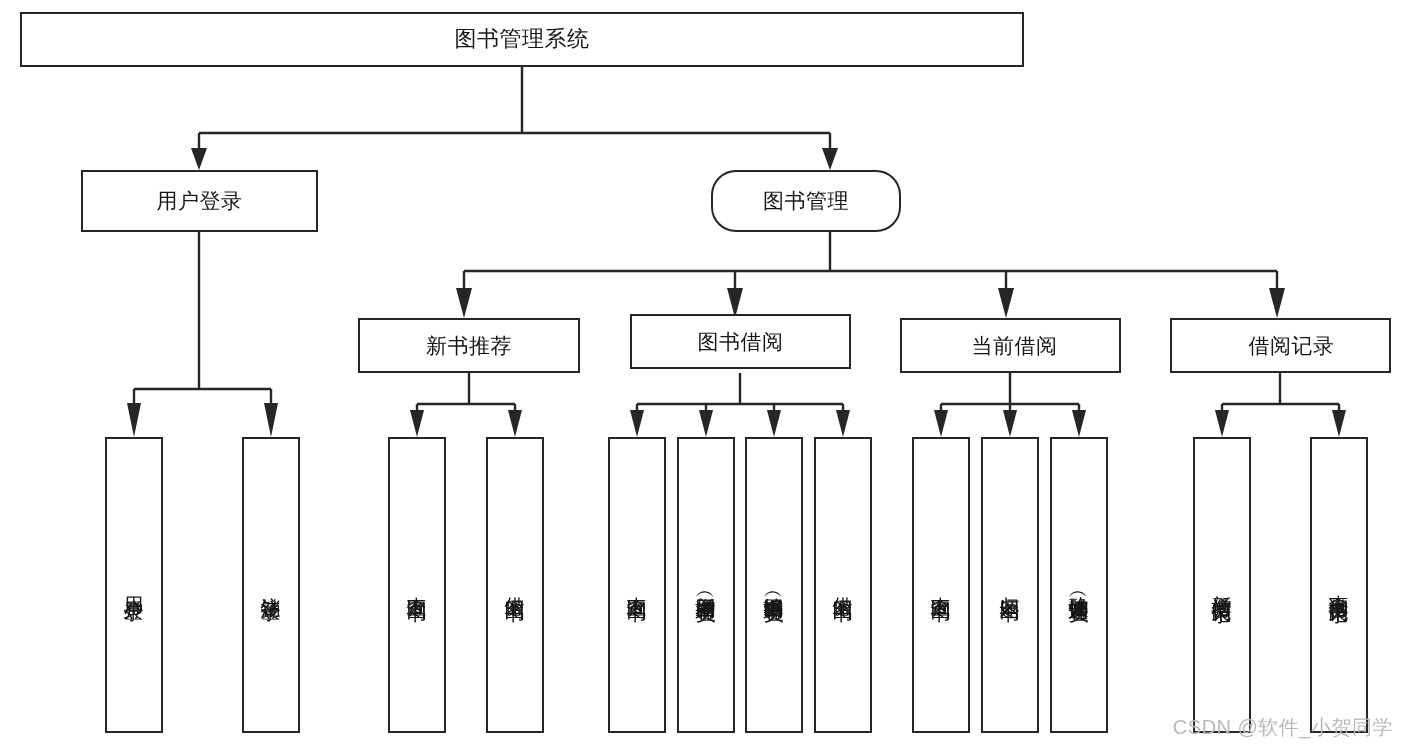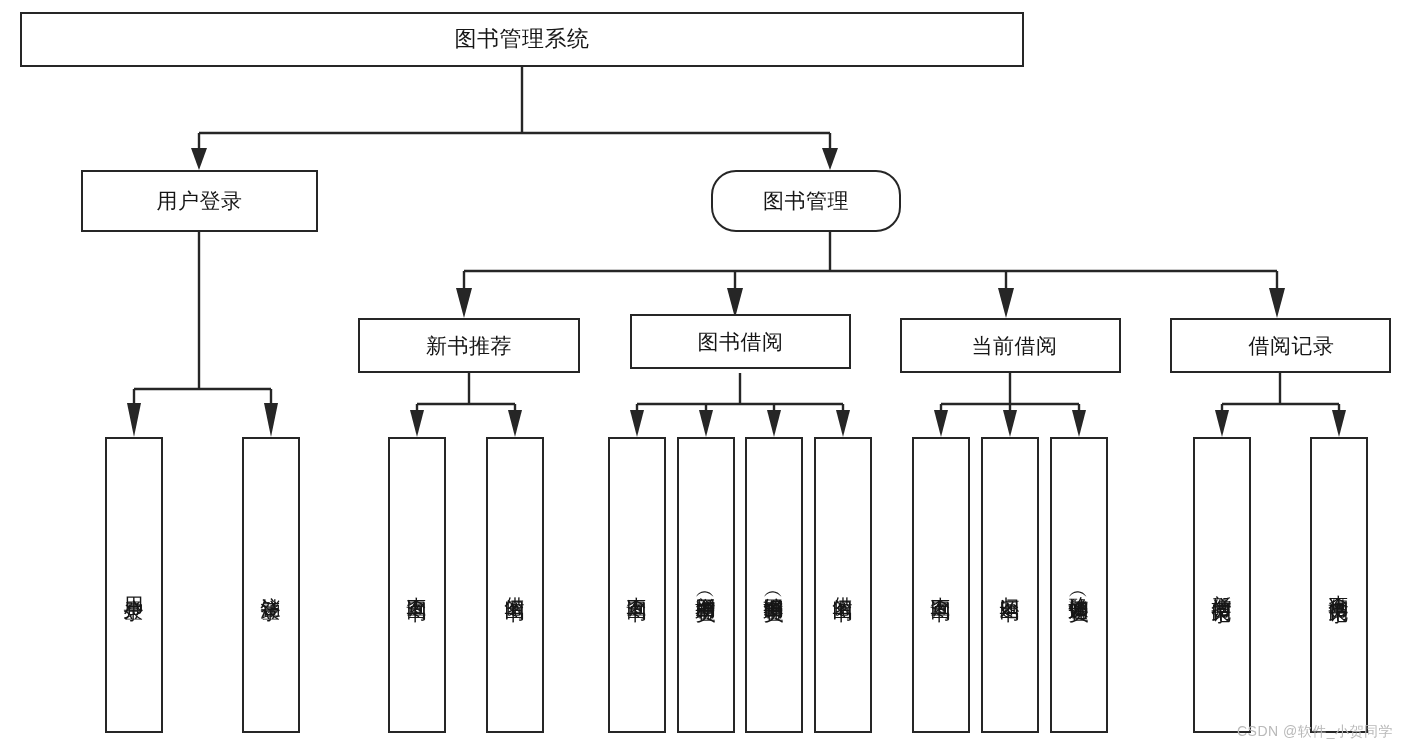--- a/index.html
+++ b/index.html
@@ -68,21 +68,21 @@
   .node.leaf.long .lbl{
     font-size:20px;
     letter-spacing:1px;
   }
 
   
   #watermark{
     position:absolute;
     right:12px;
     bottom:6px;
-    font-size:14px;
+    font-size:20px;
     color:#b9b9b9;
     letter-spacing:0.5px;
     z-index:6;
     white-space:nowrap;
   }
 </style>
 </head>
 <body>
 
 <div id="canvas">

